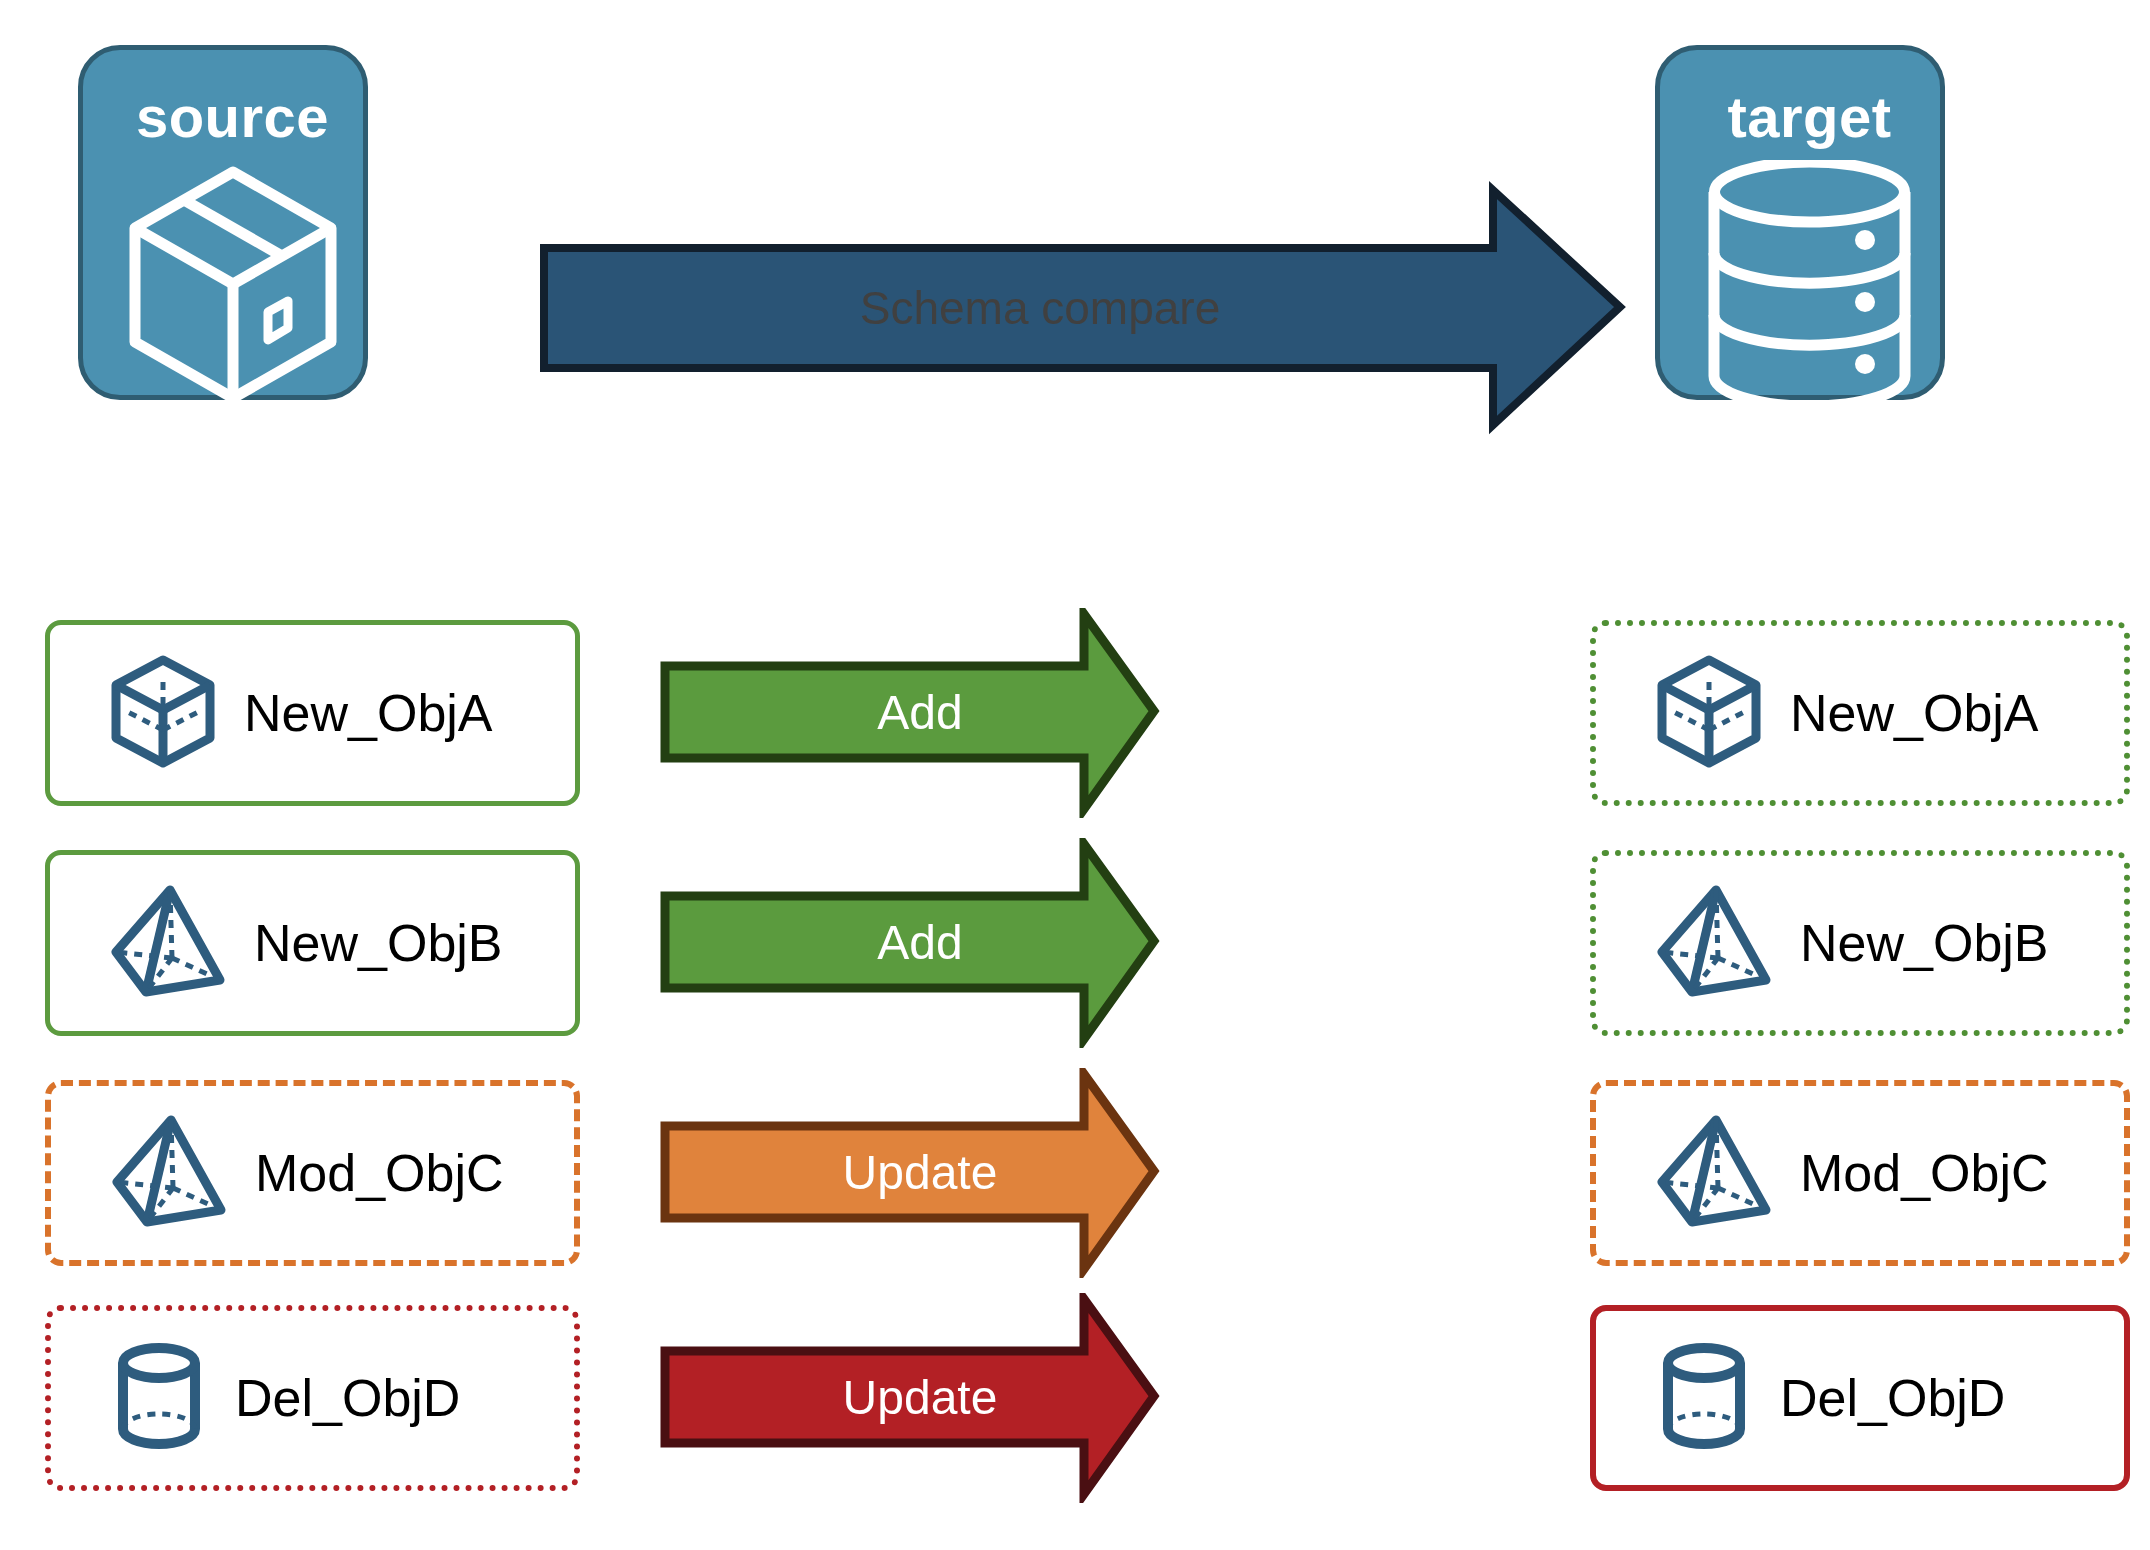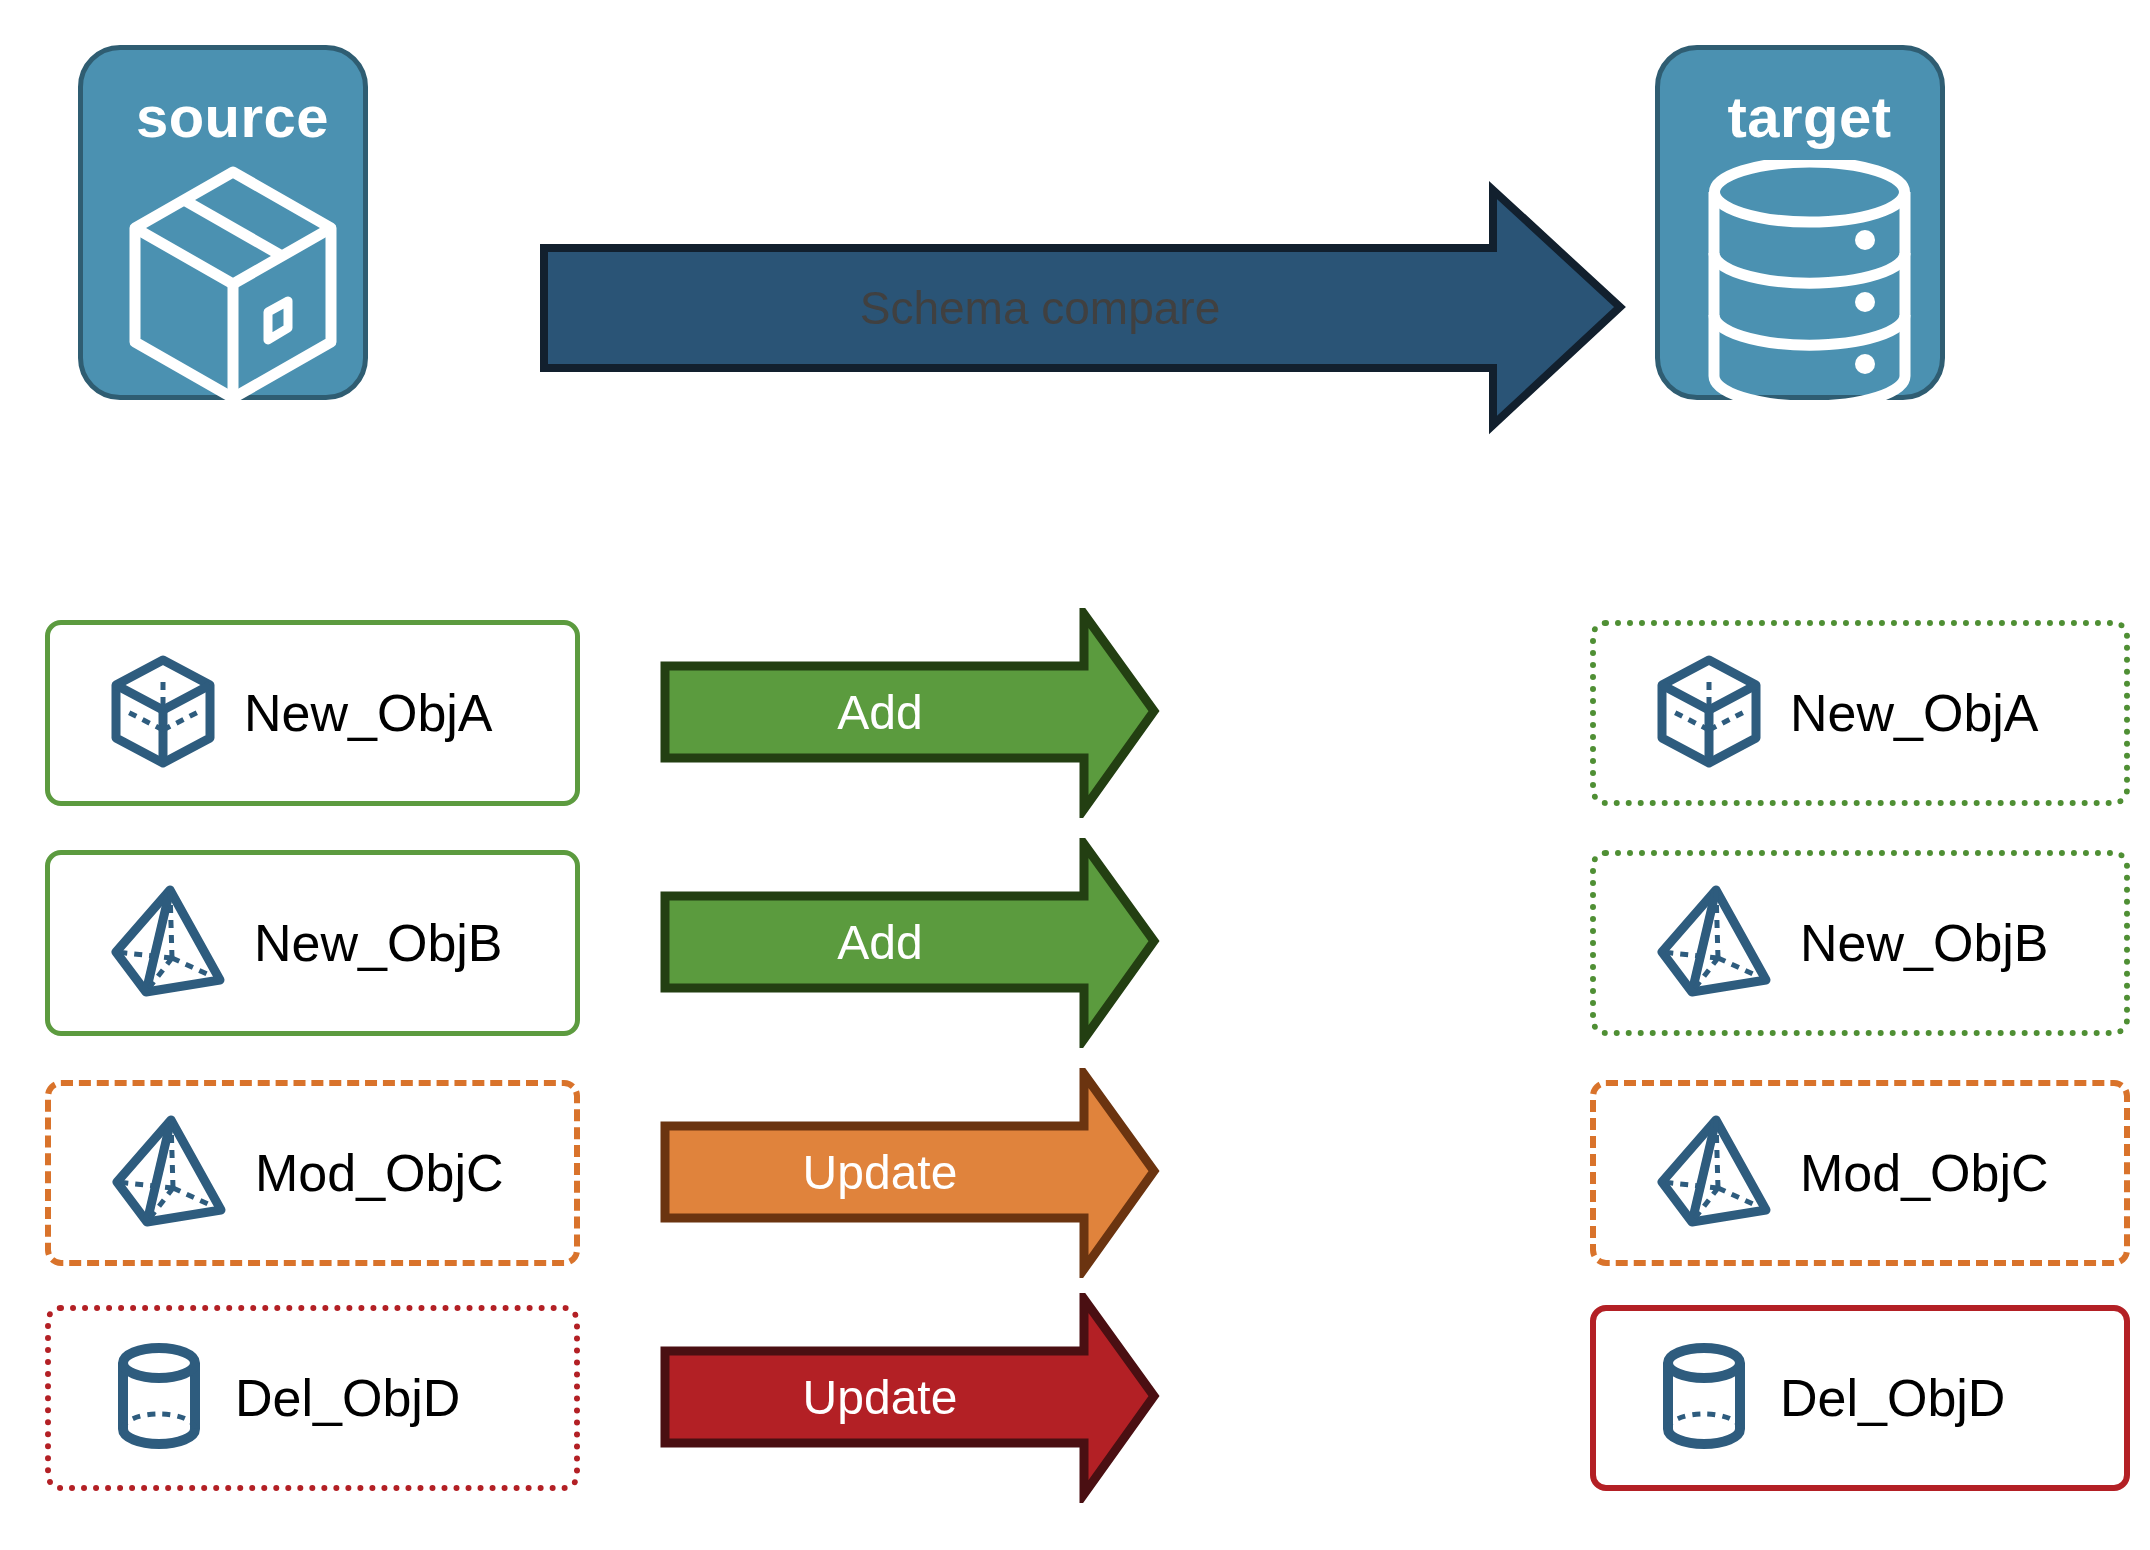--- a/index.html
+++ b/index.html
@@ -77,20 +77,21 @@
   .bd-orange-dashed{border:6px dashed #D9732B;}
   .bd-red-dotted{border:6px dotted #B32025;}
   .bd-red-solid{border:6px solid #B32025;}
 
   .row-arrow{position:absolute;}
   .row-arrow-label{
     position:absolute;
     display:flex;align-items:center;justify-content:center;
     color:#ffffff;font-size:48px;pointer-events:none;
     line-height:1;
+    margin-left:40px;
   }
 </style>
 </head>
 <body>
 
 <div class="canvas">
 
   <div class="endpoint" id="source-card">
     <div class="endpoint-title">source</div>
     <div class="endpoint-icon">

